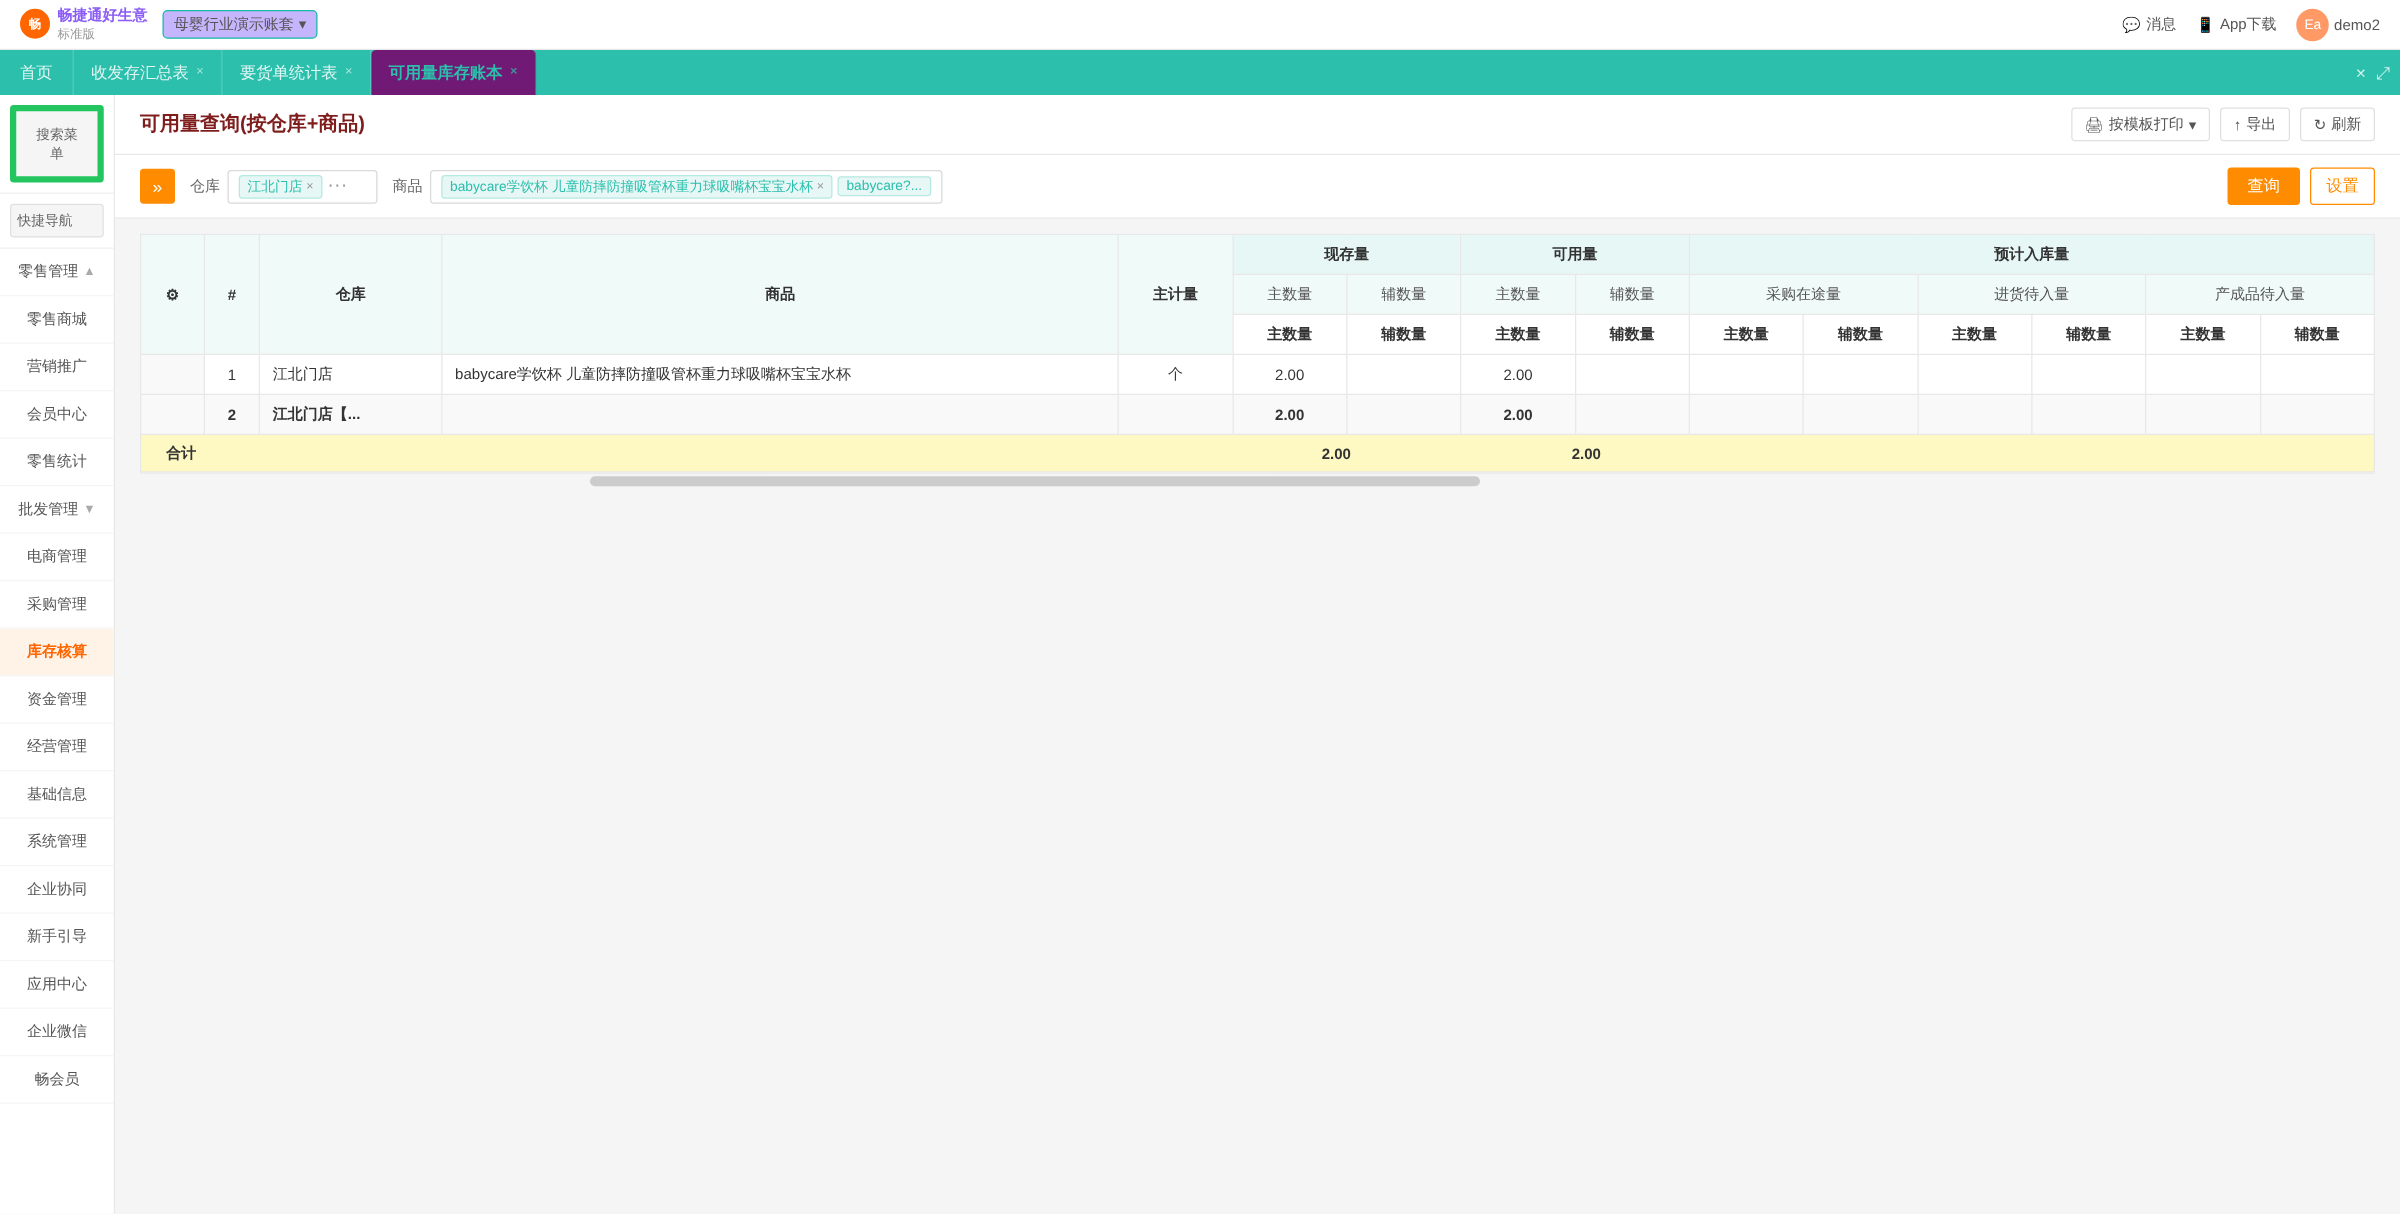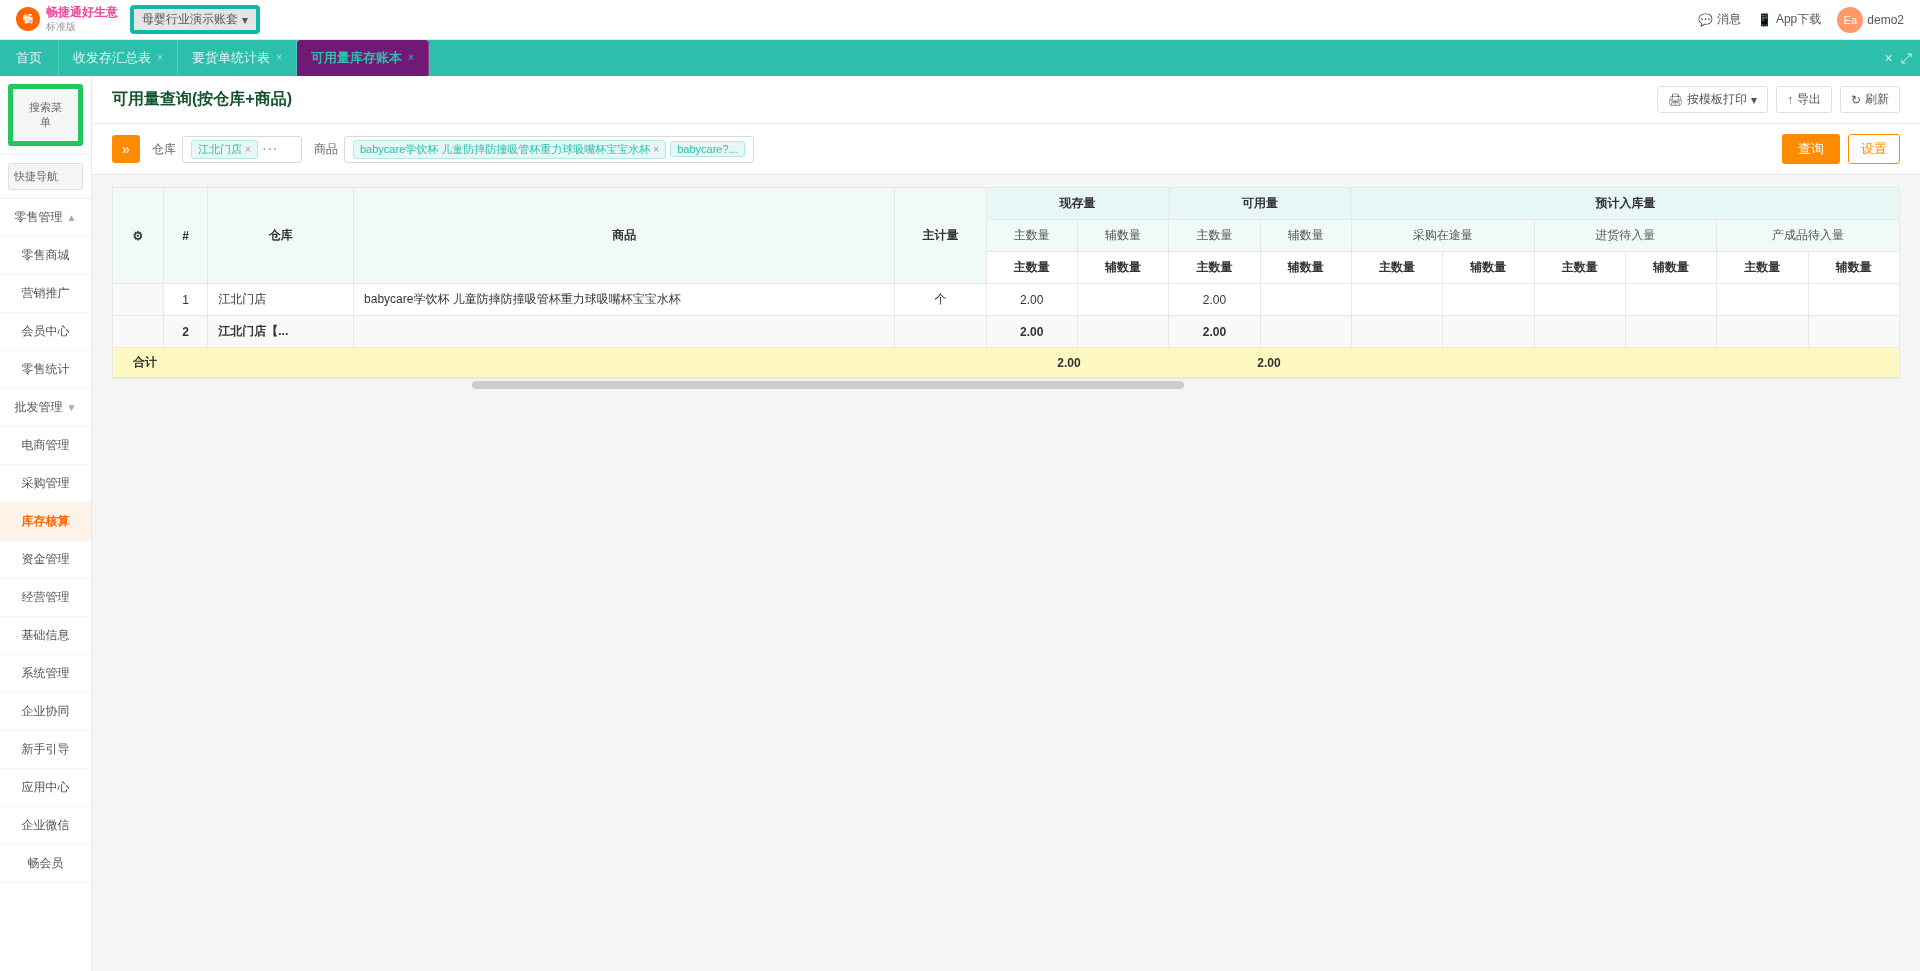--- a/index.html
+++ b/index.html
@@ -11,27 +11,27 @@
       background: #fff;
       border-bottom: 1px solid #e8e8e8;
       display: flex;
       align-items: center;
       padding: 0 16px;
       justify-content: space-between;
     }
     .top-bar-left { display: flex; align-items: center; gap: 12px; }
     .logo-area { display: flex; align-items: center; gap: 6px; }
     .logo-icon { width: 24px; height: 24px; background: #ff6600; border-radius: 50%; display: flex; align-items: center; justify-content: center; color: #fff; font-size: 10px; font-weight: bold; }
-    .logo-text { font-size: 12px; color: #ec4899; font-weight: bold; line-height: 1.2; }
+    .logo-text { font-size: 12px; color: #8b5cf6; font-weight: bold; line-height: 1.2; }
     .logo-sub { font-size: 10px; color: #999; }
     .industry-selector {
       display: flex; align-items: center; gap: 4px;
-      border: 4px solid #14b8a6; border-radius: 4px;
+      border: 1px solid #14b8a6; border-radius: 4px;
       padding: 2px 8px; font-size: 12px; color: #555; cursor: pointer;
-      background: #e5e5e5;
+      background: #c4b5fd;
     }
     .top-bar-right { display: flex; align-items: center; gap: 16px; font-size: 12px; color: #555; }
     .top-bar-right-item { display: flex; align-items: center; gap: 4px; cursor: pointer; }
     .avatar { width: 26px; height: 26px; border-radius: 50%; background: #ff9966; display: flex; align-items: center; justify-content: center; color: #fff; font-size: 11px; }
 
     
     .nav-tabs {
       height: 36px;
       background: #2bbfac;
       display: flex;
@@ -96,21 +96,21 @@
 
     
     .content-area { flex: 1; overflow: auto; padding: 0; background: #f5f5f5; }
 
     
     .page-header {
       background: #fff; padding: 10px 20px;
       display: flex; align-items: center; justify-content: space-between;
       border-bottom: 1px solid #e8e8e8;
     }
-    .page-title { font-size: 16px; font-weight: bold; color: #14532d; }
+    .page-title { font-size: 16px; font-weight: bold; color: #7f1d1d; }
     .page-actions { display: flex; align-items: center; gap: 8px; }
     .action-btn {
       display: flex; align-items: center; gap: 4px;
       padding: 4px 10px; border: 1px solid #e0e0e0; border-radius: 3px;
       background: #fff; font-size: 12px; color: #555; cursor: pointer;
     }
 
     
     .filter-bar {
       background: #fff; padding: 10px 20px;

